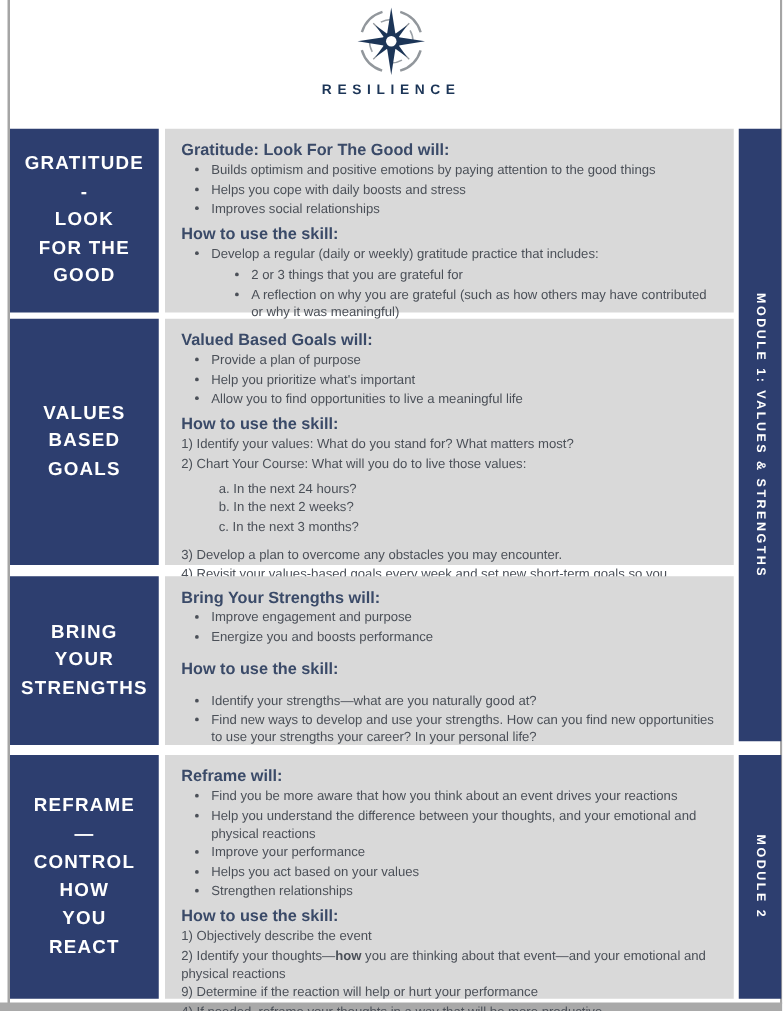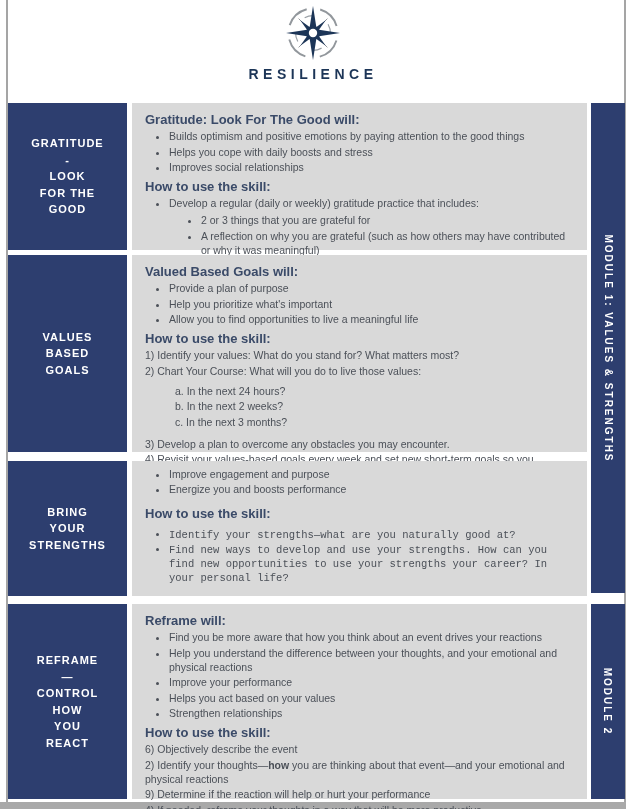--- a/index.html
+++ b/index.html
@@ -8,31 +8,31 @@
     font-family:"Liberation Sans",sans-serif;overflow:hidden;
   }
   .edge{position:absolute;background:#a5a5a5;}
   .edge-left{left:6px;top:0;width:2px;height:803px;}
   .edge-right{left:624px;top:0;width:2px;height:803px;}
   .edge-bottom{left:0;top:802px;width:626px;height:7px;background:#a9a9a9;}
 
   .header{position:absolute;left:0;top:0;width:626px;height:100px;
     display:flex;flex-direction:column;align-items:center;}
   .logo{margin-top:3px;width:66px;height:60px;}
-  .logo-title{color:#1c3557;font-weight:bold;font-size:14px;letter-spacing:4.5px;margin-top:3px;}
+  .logo-title{color:#1c3557;font-weight:bold;font-size:11px;letter-spacing:4.5px;margin-top:3px;}
 
   .row{position:absolute;left:8px;width:579px;}
   .row-0{top:103px;height:147px;}
   .row-1{top:255px;height:197px;}
   .row-2{top:461px;height:135px;}
   .row-3{top:604px;height:195px;}
 
   .side{position:absolute;left:0;top:0;height:100%;width:119px;background:#2d3e6f;
     color:#ffffff;display:flex;flex-direction:column;justify-content:center;align-items:center;
-    text-align:center;font-weight:bold;font-size:11px;letter-spacing:1px;line-height:1.5;}
+    text-align:center;font-weight:bold;font-size:15px;letter-spacing:1px;line-height:1.5;}
   .box{position:absolute;left:124px;top:0;height:100%;width:455px;background:#d9d9d9;
     color:#4b5058;font-size:10.5px;line-height:1.33;
     padding:6px 14px 0 13px;box-sizing:border-box;}
   .h{color:#3a4a68;font-weight:bold;font-size:13px;margin:2px 0 2px 0;}
   .box ul{margin:1px 0 3px 0;padding-left:24px;}
   .box ul.b2{padding-left:56px;margin-top:1px;}
   .box li{margin:0 0 1.5px 0;}
   .steps{}
   .step{margin:1.5px 0;}
   .substeps{margin:6px 0 8px 30px;}
@@ -133,26 +133,27 @@
     </div>
   </section>
 
   <section class="row row-2">
     <div class="side">
       <div>BRING</div>
       <div>YOUR</div>
       <div>STRENGTHS</div>
     </div>
     <div class="box">
+      <div class="h">Bring Your Strengths will:</div>
       <ul>
         <li>Improve engagement and purpose</li>
         <li>Energize you and boosts performance</li>
       </ul>
       <div class="h" style="margin-top:8px;">How to use the skill:</div>
-      <ul style="margin-top:6px;font-family:Liberation Mono, monospace;">
+      <ul style="margin-top:12px;">
         <li>Identify your strengths—what are you naturally good at?</li>
         <li>Find new ways to develop and use your strengths.  How can you find new opportunities to use your strengths your career?  In your personal life?</li>
       </ul>
     </div>
   </section>
 
   <section class="row row-3">
     <div class="side">
       <div>REFRAME</div>
       <div>—</div>
@@ -165,21 +166,21 @@
       <div class="h">Reframe will:</div>
       <ul>
         <li>Find you be more aware that how you think about an event drives your reactions</li>
         <li>Help you understand the difference between your thoughts, and your emotional and physical reactions</li>
         <li>Improve your performance</li>
         <li>Helps you act based on your values</li>
         <li>Strengthen relationships</li>
       </ul>
       <div class="h">How to use the skill:</div>
       <div class="steps">
-        <div class="step">6) Objectively describe the event</div>
+        <div class="step">1) Objectively describe the event</div>
         <div class="step"><span>2) Identify your thoughts—</span><b class="inline">how</b><span> you are thinking about that event—and your emotional and physical reactions</span></div>
         <div class="step">9) Determine if the reaction will help or hurt your performance</div>
         <div class="step">4) If needed, reframe your thoughts in a way that will be more productive</div>
       </div>
     </div>
   </section>
 
   <div class="modbar modbar-1">
     <span>MODULE 1: VALUES &amp; STRENGTHS</span>
   </div>

